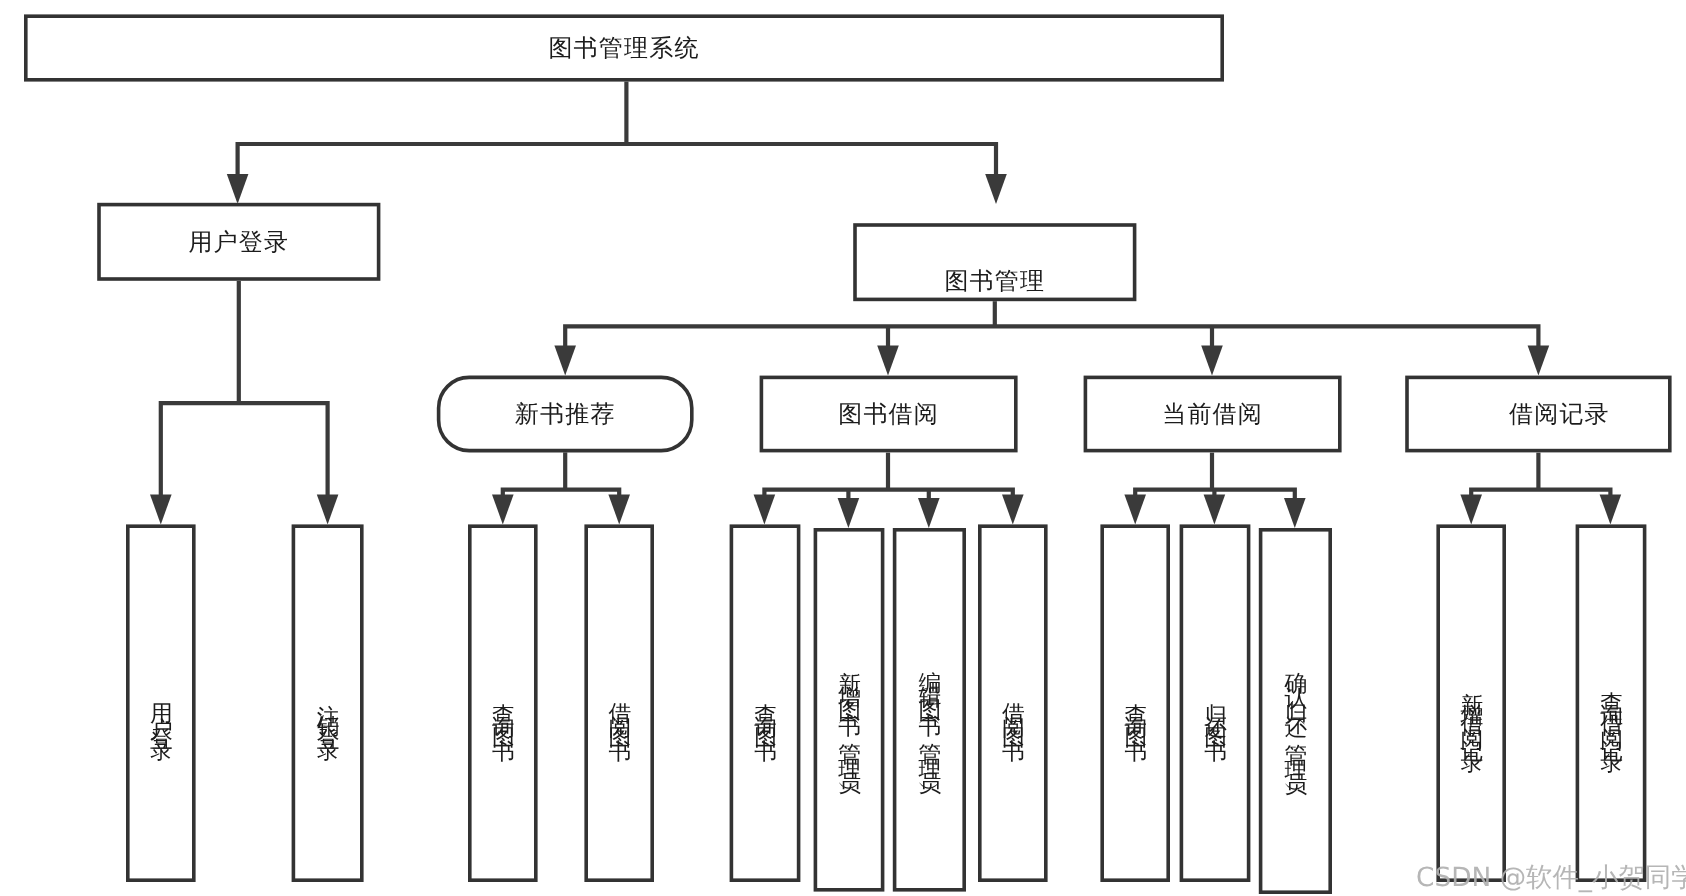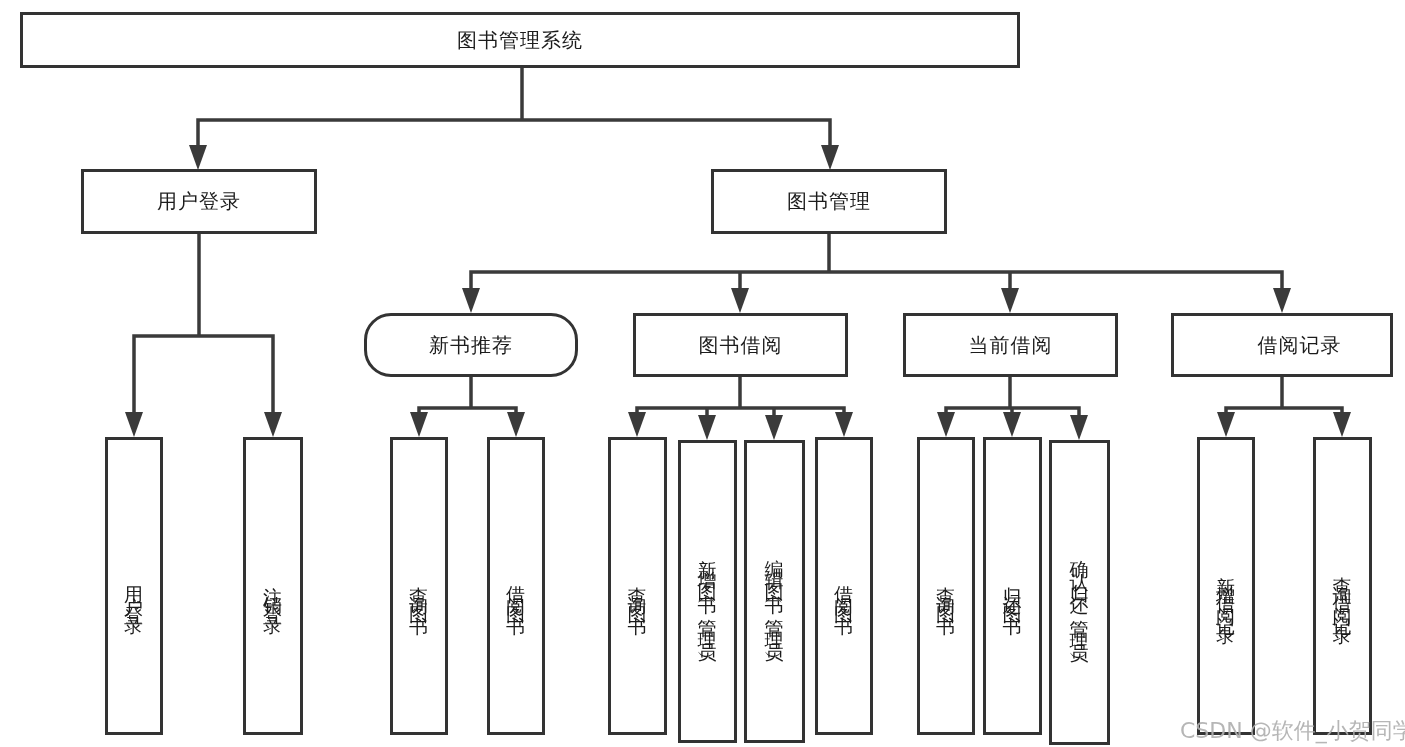--- a/index.html
+++ b/index.html
@@ -9,21 +9,21 @@
   .node{position:absolute;box-sizing:border-box;background:#ffffff;border:3px solid #333333;
         display:flex;align-items:center;justify-content:center;color:#1c1c1c;z-index:2;}
   .hnode{font-size:20px;letter-spacing:1px;}
   .leaf span{writing-mode:vertical-rl;text-orientation:mixed;line-height:1;
              font-size:19px;letter-spacing:10px;margin-bottom:-10px;white-space:nowrap;}
   .leaf.long span{letter-spacing:12px;margin-bottom:-12px;}
   
   #n-root{left:20px;top:12px;width:1000px;height:56px;}
   
   #n-user-login{left:81px;top:169px;width:236px;height:65px;}
-  #n-book-mgmt{left:711px;top:169px;width:236px;height:65px;}
+  #n-book-mgmt{left:711px;top:186px;width:236px;height:65px;align-items:flex-end;}
   
   #n-new-book{left:364px;top:313px;width:214px;height:64px;border-radius:27px;}
   #n-book-borrow{left:633px;top:313px;width:215px;height:64px;}
   #n-cur-borrow{left:903px;top:313px;width:215px;height:64px;justify-content:center;}
   #n-records{left:1171px;top:313px;width:222px;height:64px;padding-left:35px;}
   
   #l-user-login{left:105px;top:437px;width:58px;height:298px;}
   #l-logout{left:243px;top:437px;width:60px;height:298px;}
   #l-nb-query{left:390px;top:437px;width:58px;height:298px;}
   #l-nb-borrow{left:487px;top:437px;width:58px;height:298px;}

